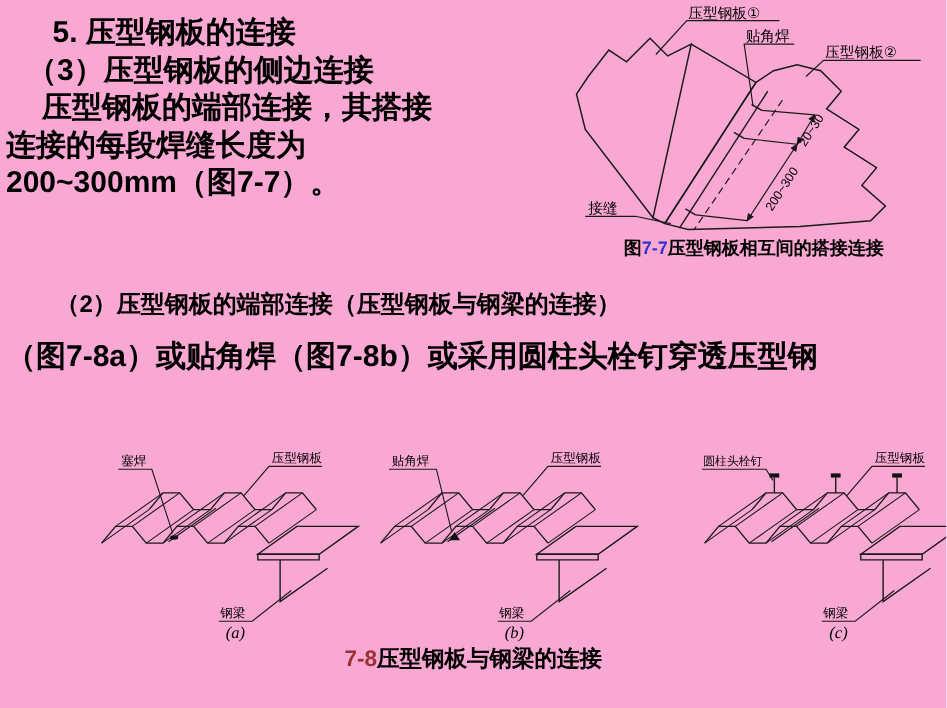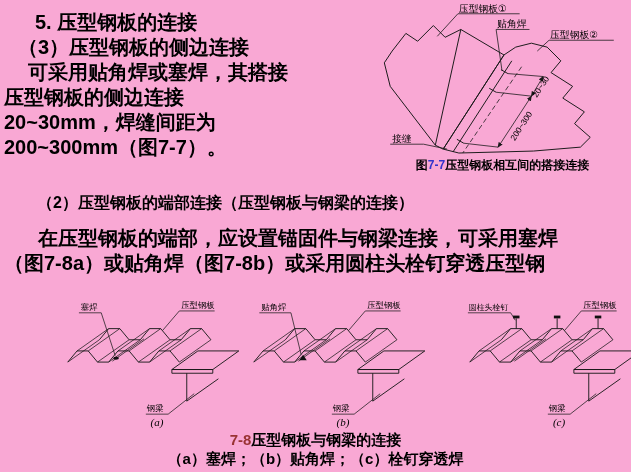--- a/index.html
+++ b/index.html
@@ -52,23 +52,22 @@
       <path class="dthin" d="M48,49 L82,25"></path>
     </g>
   </defs>
 </svg>
 
 <div class="slide">
 
   <div class="intro">
     <div class="l0">5. 压型钢板的连接</div>
     <div class="l1">（3）压型钢板的侧边连接</div>
-    <div class="l3">可采用贴角焊或塞焊，其搭接</div>
-    <div class="l4">压型钢板的侧边连接</div>
-    <div class="l5">20~30mm，焊缝间距为</div>
+    <div class="l3">压型钢板的端部连接，其搭接</div>
+    <div class="l4">连接的每段焊缝长度为</div>
     <div class="l6">200~300mm（图7-7）。</div>
   </div>
 
   <div class="fig77">
     <svg width="256" height="152" viewBox="0 0 256 155">
 
       <path class="dln" d="M86,28 L70,36 L58,24 L42,40 L30,32 L16,50 L8,62 L14,86 L60,146 Z"></path>
 
       <path class="dln" d="M86,28 L130,54 L68,150 M60,146 L68,150"></path>
 
@@ -95,21 +94,20 @@
       <polyline class="dthin" points="14,145 48,145 72,150"></polyline>
       <text x="16" y="143" font-size="10">接缝</text>
     </svg>
     <div class="fig-caption">
       <span>图</span><span class="num-blue">7-7</span><span>压型钢板相互间的搭接连接</span>
     </div>
   </div>
 
   <div class="sec2-head">（2）压型钢板的端部连接（压型钢板与钢梁的连接）</div>
   <div class="sec2-body">
-    <div class="b0">在压型钢板的端部，应设置锚固件与钢梁连接，可采用塞焊</div>
     <div class="b1">（图7-8a）或贴角焊（图7-8b）或采用圆柱头栓钉穿透压型钢</div>
   </div>
 
   <div class="subfig" id="figA">
     <svg width="186" height="119" viewBox="0 0 200 128">
       <use href="#deck" x="4" y="20"></use>
       <ellipse class="dfill" cx="56" cy="66" rx="3" ry="1.6"></ellipse>
       <polyline class="dthin" points="16,17 40,17 55,63"></polyline>
       <text x="18" y="14" font-size="9">塞焊</text>
       <polyline class="dthin" points="162,15 124,15 106,36"></polyline>
@@ -150,16 +148,15 @@
       <polyline class="dthin" points="162,15 124,15 106,36"></polyline>
       <text x="126" y="12" font-size="9">压型钢板</text>
       <polyline class="dthin" points="88,126 112,126 140,104"></polyline>
       <text x="89" y="123" font-size="9">钢梁</text>
     </svg>
     <div class="subfig-tag">(c)</div>
   </div>
 
   <div class="cap78">
     <div><span class="num-red">7-8</span><span>压型钢板与钢梁的连接</span></div>
-    <div>（a）塞焊；（b）贴角焊；（c）栓钉穿透焊</div>
   </div>
 
 </div>
 
 </body></html>

